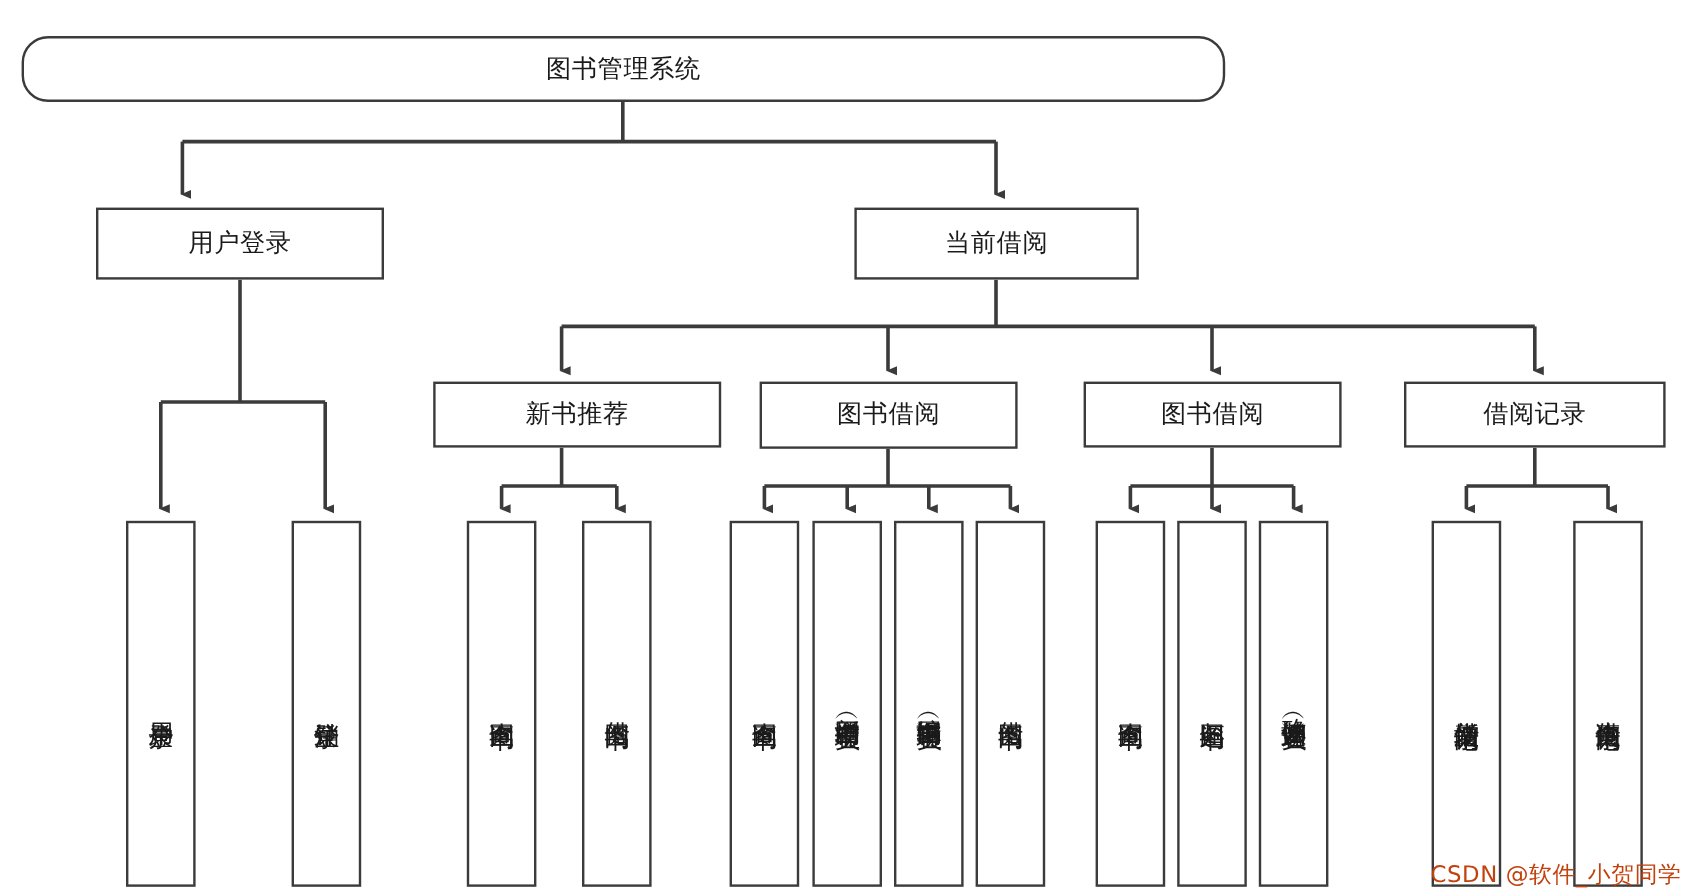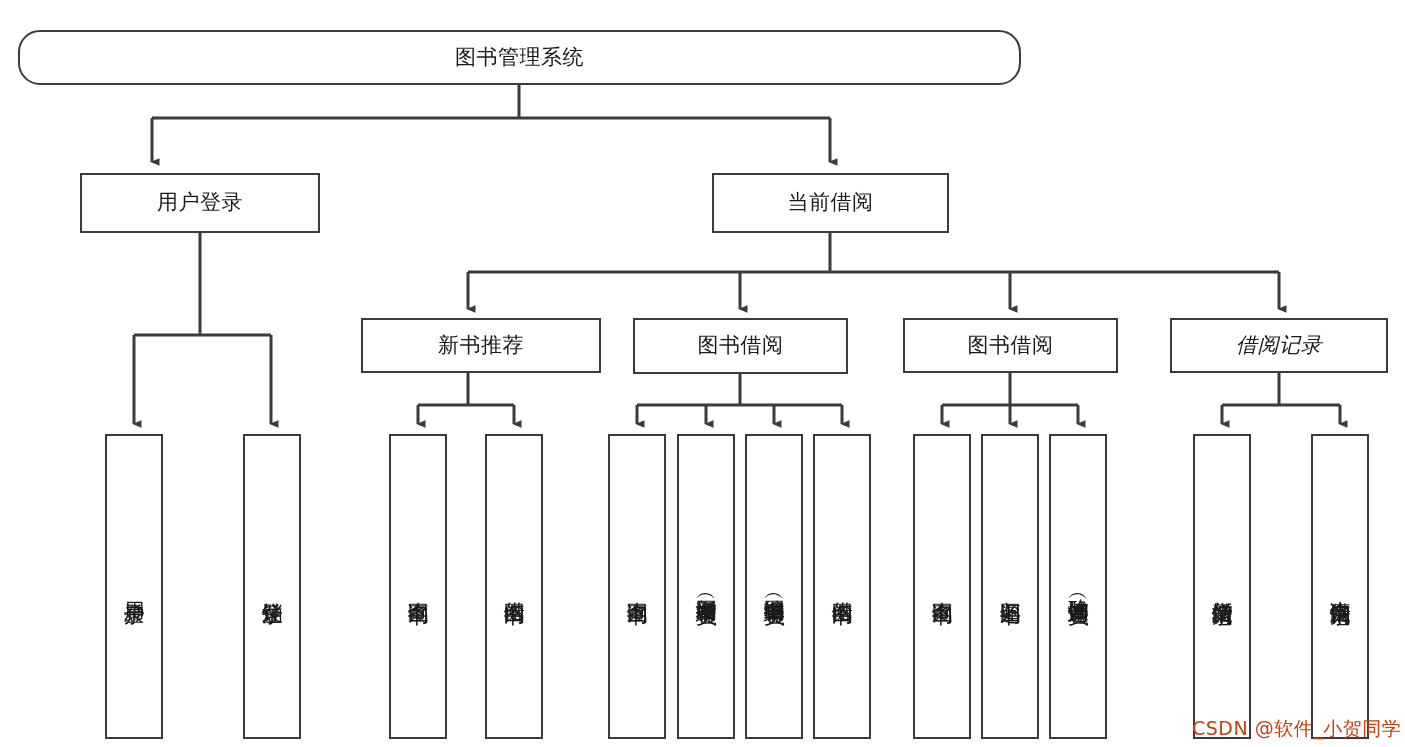--- a/index.html
+++ b/index.html
@@ -133,21 +133,21 @@
 
   <div class="node horiz" style="left:361px; top:318px; width:240px; height:55px;">
     <span>新书推荐</span>
   </div>
   <div class="node horiz" style="left:633px; top:318px; width:215px; height:56px;">
     <span>图书借阅</span>
   </div>
   <div class="node horiz" style="left:903px; top:318px; width:215px; height:55px;">
     <span>图书借阅</span>
   </div>
-  <div class="node horiz" style="left:1170px; top:318px; width:218px; height:55px;font-style:italic;">
+  <div class="node horiz" style="left:1170px; top:318px; width:218px; height:55px;">
     <span>借阅记录</span>
   </div>
 
   <div class="node vert" style="left:105px; top:434px; width:58px; height:305px;">
     <span class="vlabel">用户登录</span>
   </div>
   <div class="node vert" style="left:243px; top:434px; width:58px; height:305px;">
     <span class="vlabel">注销登录</span>
   </div>
 

